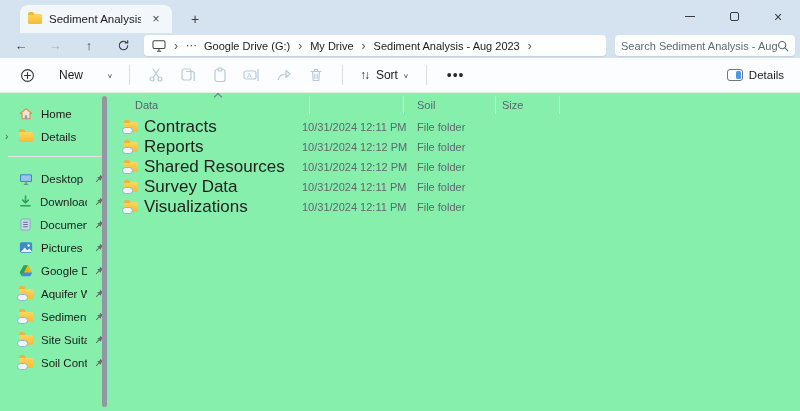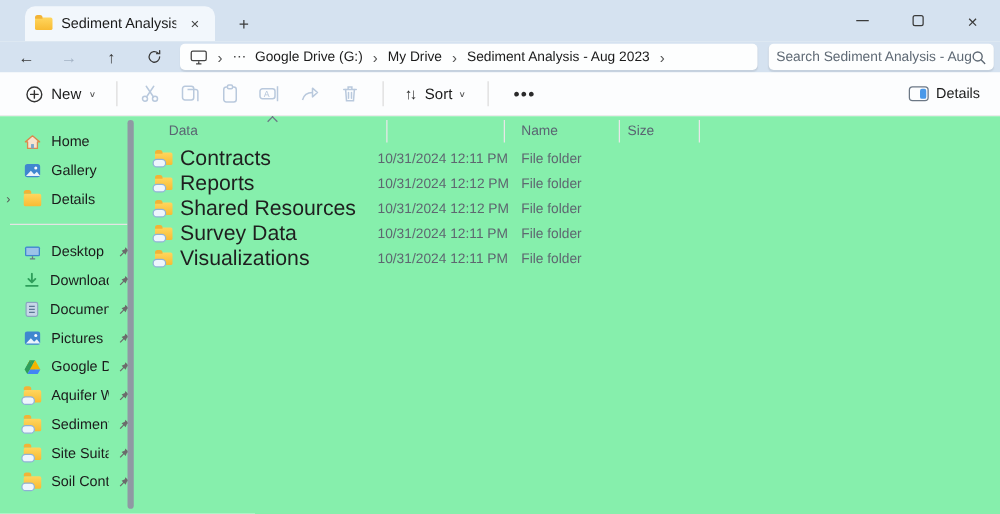--- a/index.html
+++ b/index.html
@@ -25,21 +25,21 @@
   .addressbar { margin-left:8px; width:462px; height:21px; background:#fdfefe; border-radius:4px; display:flex; align-items:center; padding:0 8px; gap:6px; box-shadow:0 1px 1px rgba(0,0,0,.08); }
   .crumb { font-size:11px; color:#1b1b1b; white-space:nowrap; }
   .crumb-sep { font-size:12px; color:#555; padding:0 2px; }
   .crumb-overflow { color:#444; letter-spacing:1px; font-size:11px; }
   .searchbar { margin-left:9px; width:180px; height:21px; background:#fdfefe; border-radius:4px; display:flex; align-items:center; padding:0 6px; box-shadow:0 1px 1px rgba(0,0,0,.08); }
   .searchbar input { border:none; outline:none; background:transparent; flex:1; font-size:11px; color:#444; font-family:inherit; min-width:0; }
   .searchbar input::placeholder { color:#5f6a75; opacity:1; }
 
   
   .toolbar { position:absolute; left:0; top:58px; width:800px; height:35px; background:#fcfdfe; border-bottom:1px solid #ebebeb; display:flex; align-items:center; }
-  .tb-new { margin-left:14px; display:flex; align-items:center; gap:6px; padding:4px 6px; border-radius:4px; }
+  .tb-new { margin-left:14px; display:flex; align-items:center; gap:24px; padding:4px 6px; border-radius:4px; }
   .tb-new .label { font-size:12px; }
   .chev { font-size:8px; color:#555; transform:scaleY(.8); }
   .tb-divider { width:1px; height:20px; background:#dcdcdc; margin:0 10px; }
   .tb-icon { width:32px; height:26px; display:flex; align-items:center; justify-content:center; }
   .tb-txtbtn { display:flex; align-items:center; gap:5px; padding:4px 7px; border-radius:4px; font-size:12px; color:#1b1b1b; }
   .view-lines { width:13px; height:9px; border-top:2px solid #3b3b3b; border-bottom:2px solid #3b3b3b; position:relative; }
   .view-lines::after { content:""; position:absolute; left:0; top:2.5px; width:13px; height:2px; background:#3b3b3b; }
   .sort-arrows { font-size:12px; letter-spacing:-2px; color:#2b2b2b; padding-right:3px; }
   .more-dots { font-size:14px; letter-spacing:1px; color:#2b2b2b; padding:0 10px; }
   .tb-details { margin-left:auto; margin-right:16px; display:flex; align-items:flex-start; gap:6px; font-size:11.5px; }
@@ -196,28 +196,20 @@
 
   <div class="sidebar">
     <div class="sb-item">
       <svg class="svgic" width="14" height="13" viewBox="0 0 16 14">
           <path d="M8 1.5L1.5 7h2v6h9V7h2z" fill="#f6e3cf" stroke="#d98a4d" stroke-width="1.2" stroke-linejoin="round"></path>
           <rect x="6.7" y="9" width="2.6" height="4" fill="#7ba6cc"></rect>
         </svg>
       <span class="sb-label">Home</span>
     </div>
     <div class="sb-item">
-      <svg class="svgic" width="14" height="13" viewBox="0 0 16 14">
-          <rect x="1" y="1" width="14" height="12" rx="2.5" fill="#3f87cf"></rect>
-          <circle cx="11" cy="4.6" r="1.4" fill="#fff"></circle>
-          <path d="M2 12l4.5-5 3 3.2L12 8l3 4z" fill="#eaf3fb"></path>
-        </svg>
-      <span class="sb-label">Gallery</span>
-    </div>
-    <div class="sb-item">
       <span class="sb-chevron">›</span>
       <span class="folder"></span>
       <span class="sb-label">Details</span>
     </div>
 
     <div class="sb-sep"></div>
 
     <div class="sb-item">
       <svg class="svgic" width="14" height="12" viewBox="0 0 16 14">
           <rect x="1" y="1.5" width="14" height="9" rx="1.5" fill="#3f87cf"></rect>
@@ -302,21 +294,21 @@
         </svg>
     </div>
   </div>
 
   <div class="sb-scroll"></div>
 
   <div class="main">
     <div class="thead">
       <div class="sort-caret"></div>
       <div class="th" style="left:25px">Data</div>
-      <div class="th" style="left:307px">Name</div>
+      <div class="th" style="left:307px">Soil</div>
       <div class="th" style="left:392px">Size</div>
       <div class="th-sep" style="left:199px"></div>
       <div class="th-sep" style="left:293px"></div>
       <div class="th-sep" style="left:385px"></div>
       <div class="th-sep" style="left:449px"></div>
     </div>
 
     <div class="trow">
       <span class="folder cloud"></span>
       <span class="cell-name">Contracts</span>

